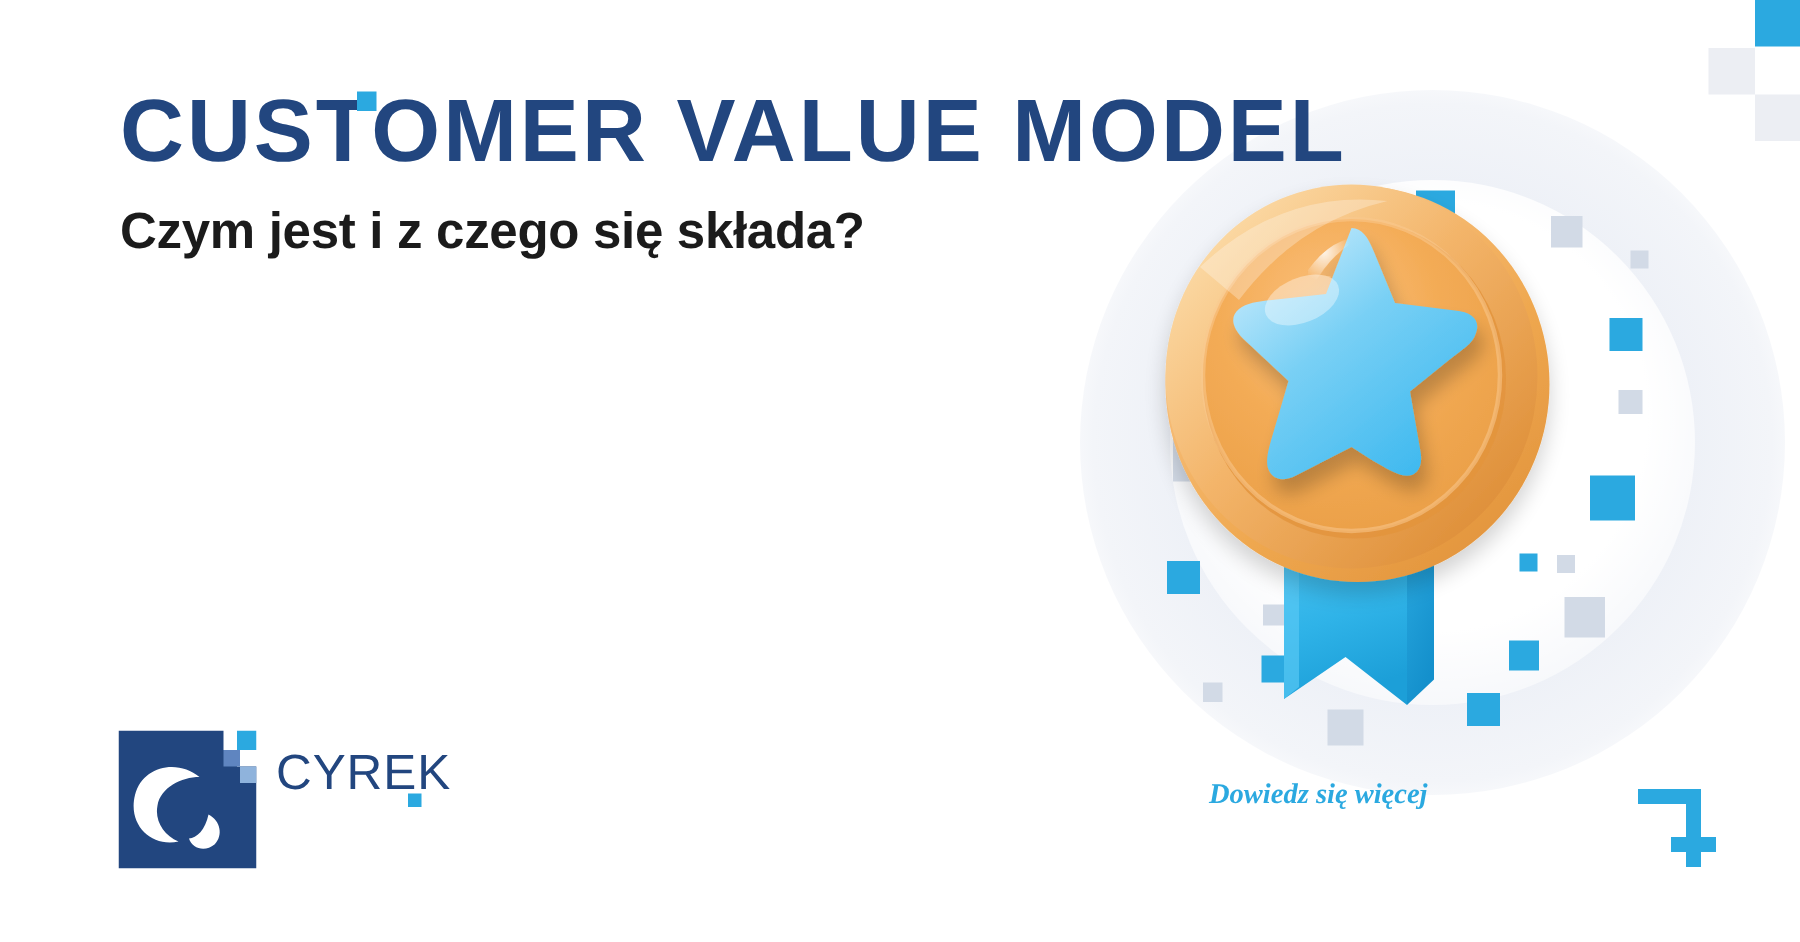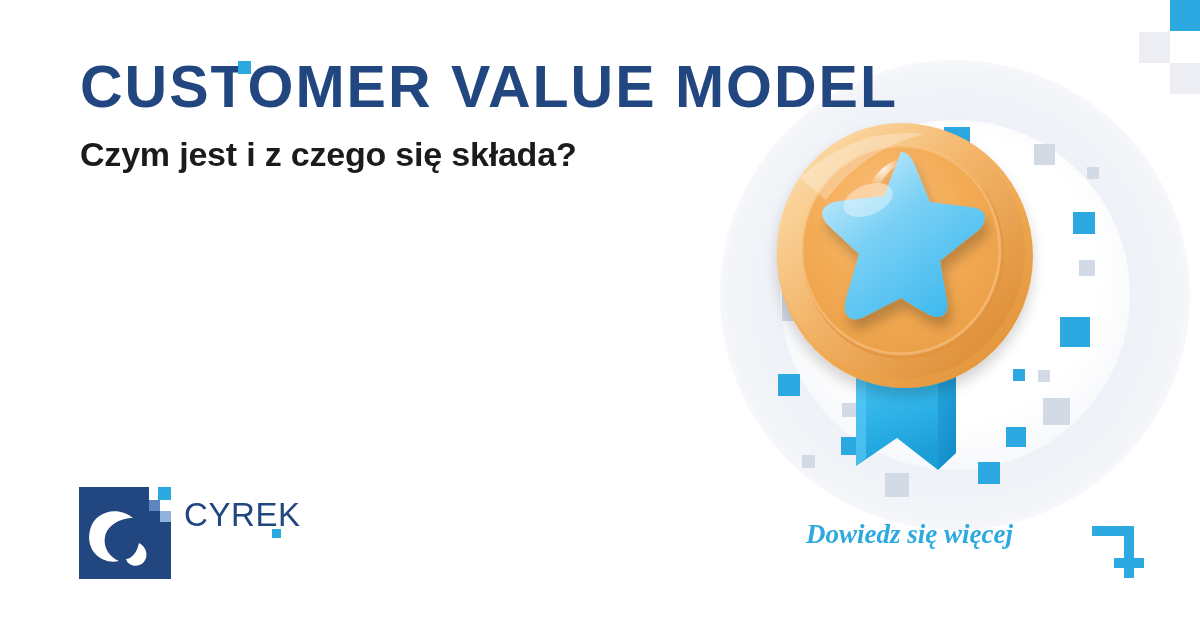--- a/index.html
+++ b/index.html
@@ -95,21 +95,21 @@
   }
 
   
   #cta-text {
     position: absolute;
     left: 806px;
     top: 519px;
     font-family: "Liberation Serif", serif;
     font-style: italic;
     font-weight: 700;
-    font-size: 27px;
+    font-size: 19px;
     color: #2ba9e0;
     white-space: nowrap;
   }
   #cta-bracket { position: absolute; left: 1092px; top: 526px; }
 
   
   #medal { position: absolute; left: 760px; top: 108px; width: 340px; height: 400px; }
   #medal svg { display: block; }
 </style>
 </head>

